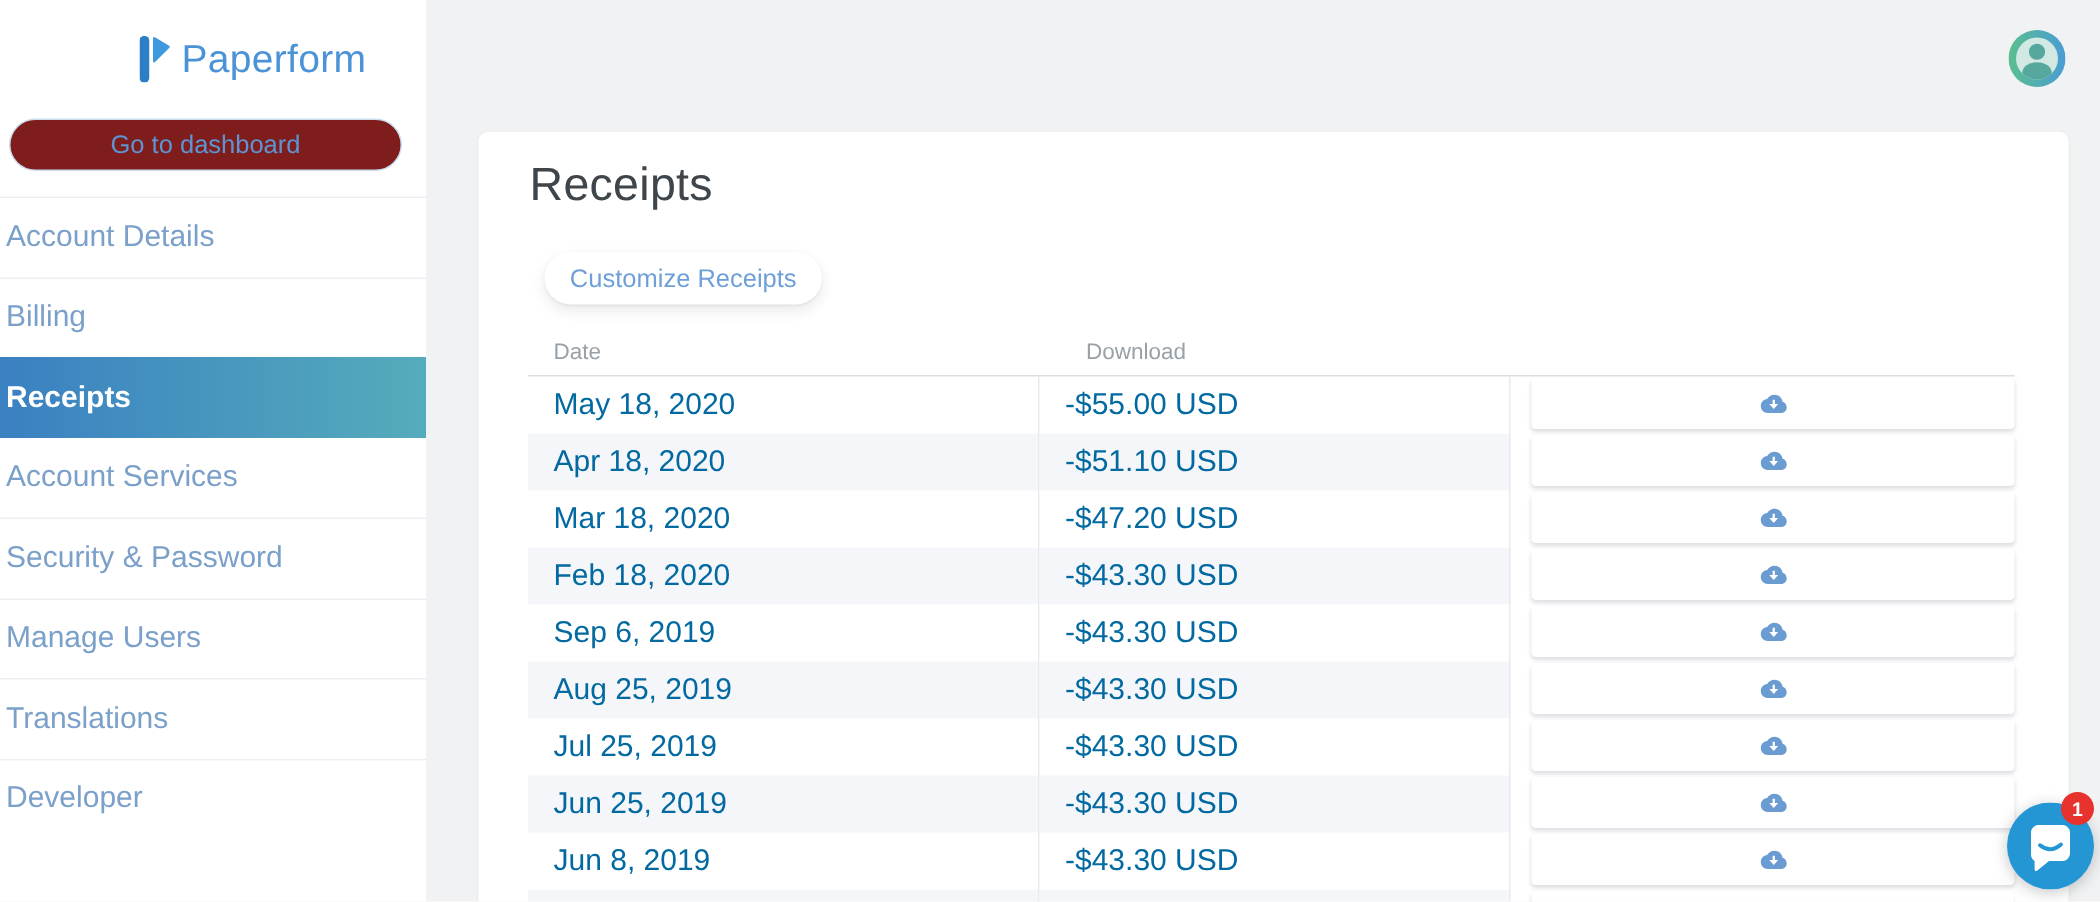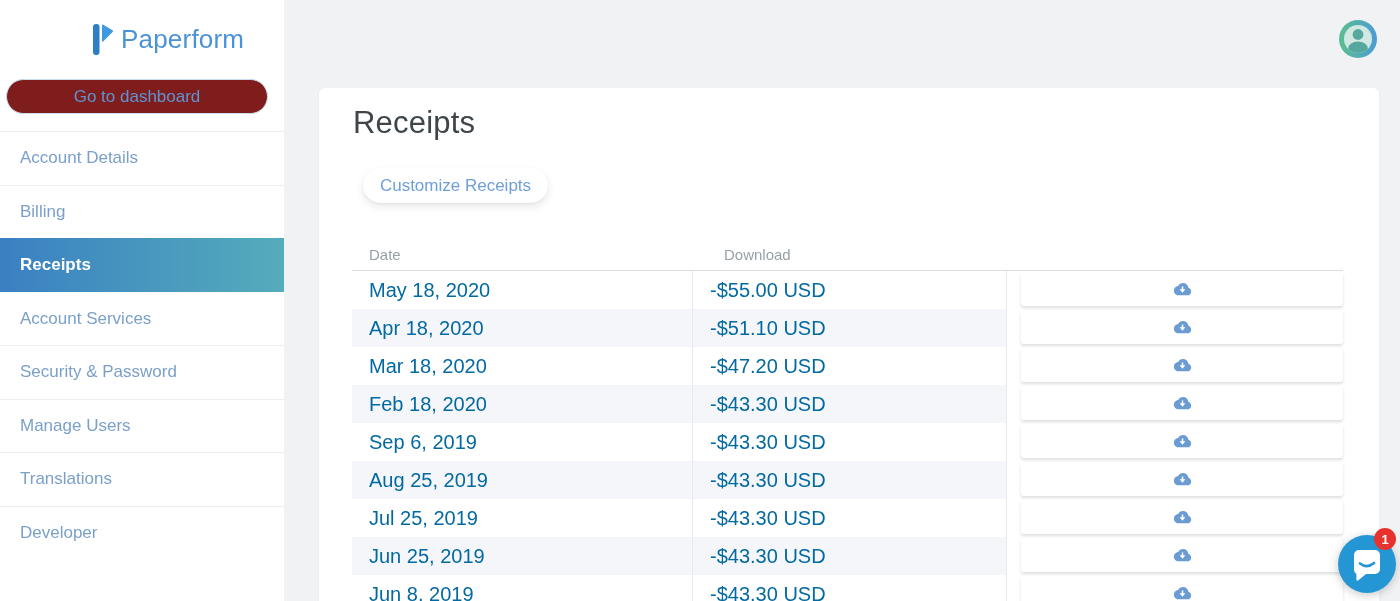--- a/index.html
+++ b/index.html
@@ -23,21 +23,21 @@
   .logo-text { font-size:26px; color:#4b93d6; letter-spacing:.2px; }
   .dash-btn {
     position:absolute; left:6px; top:79px; width:262px; height:35px;
     background:#7f1d1d; border:1px solid #c9ddf0; border-radius:18px;
     color:#5d94d2; font-size:17px; font-family:inherit; cursor:pointer;
   }
   .nav { position:absolute; left:0; top:131px; width:284px; }
   .nav-item {
     height:53.5px; display:flex; align-items:center;
     border-top:1px solid #ebeff3;
-    padding-left:20px; font-size:17px; color:#7ba0c9; cursor:pointer;
+    padding-left:4px; font-size:20px; color:#7ba0c9; cursor:pointer;
   }
   .nav-item.active {
     background:linear-gradient(90deg,#3a80c2 0%,#55acbb 100%);
     color:#ffffff; font-weight:bold; border-top-color:transparent;
   }
   .nav-item.active + .nav-item { border-top-color:transparent; }
 
   
   .card {
     position:absolute; left:319px; top:88px; width:1060px; height:530px;
@@ -53,21 +53,21 @@
     background:#fff; border:none; border-radius:18px;
     box-shadow:0 4px 10px rgba(0,0,0,.09), 0 1px 2px rgba(0,0,0,.06);
     color:#6f9fd8; font-size:17px; font-family:inherit; cursor:pointer;
   }
 
   
   .table { position:absolute; left:33px; top:130px; width:991px; }
   .thead {
     display:flex; height:33px; align-items:center;
     border-bottom:1px solid #dadde1;
-    color:#99a1a8; font-size:15px;margin-top:20px;
+    color:#99a1a8; font-size:15px;
   }
   .th-date { width:341px; padding-left:17px; }
   .th-amount { width:314px; padding-left:17px; }
   .th-download { width:336px; padding-left:31px; }
 
   .tr { display:flex; height:38px; }
   .td { font-size:20px; color:#0369a1; }
   .td-date {
     width:341px; padding-left:17px; display:flex; align-items:center;
     border-right:1px solid #e8ebee;

